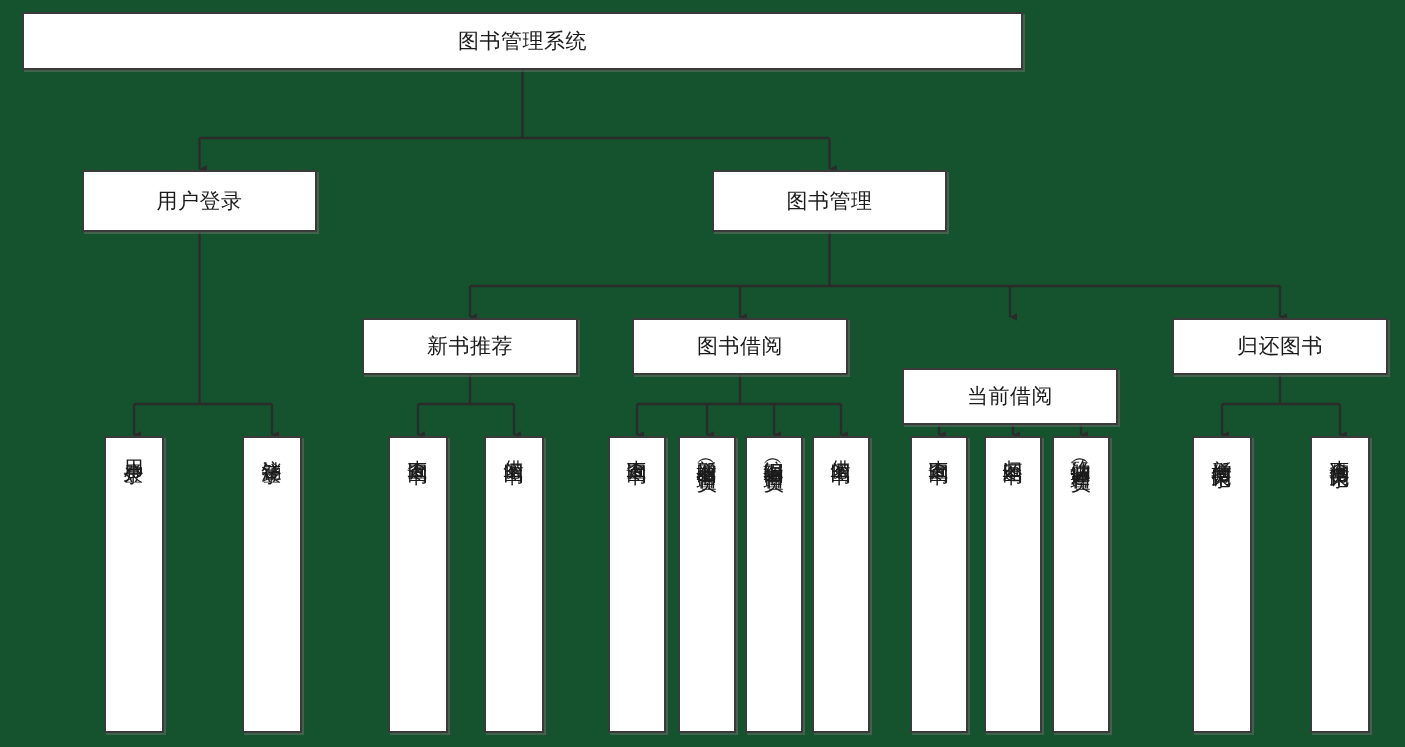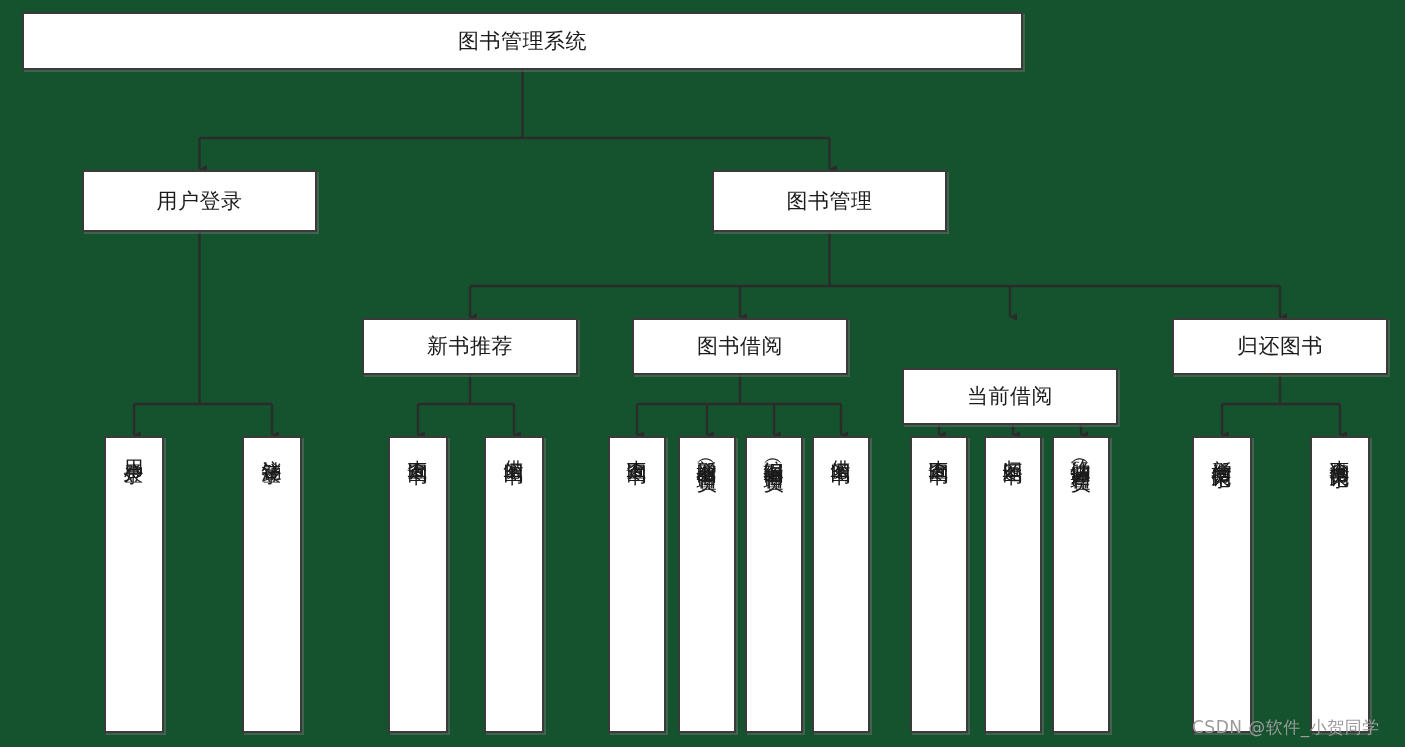--- a/index.html
+++ b/index.html
@@ -171,14 +171,13 @@
         <span class="node-label">确认归还（管理员）</span>
       </div>
       <div class="node vertical" style="left: 1192px; top: 436px; width: 60px; height: 297px;">
         <span class="node-label">新增借阅记录</span>
       </div>
       <div class="node vertical" style="left: 1310px; top: 436px; width: 60px; height: 297px;">
         <span class="node-label">查询借阅记录</span>
       </div>
     </div>
 
-  <div class="watermark" style="left: 1192px; top: 716px;">CSDN @软件_小贺同学</div>
 </div>
 
 </body></html>

